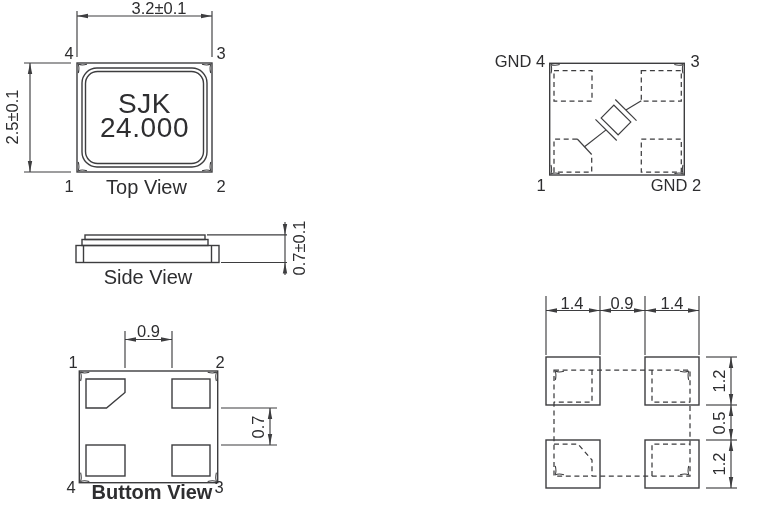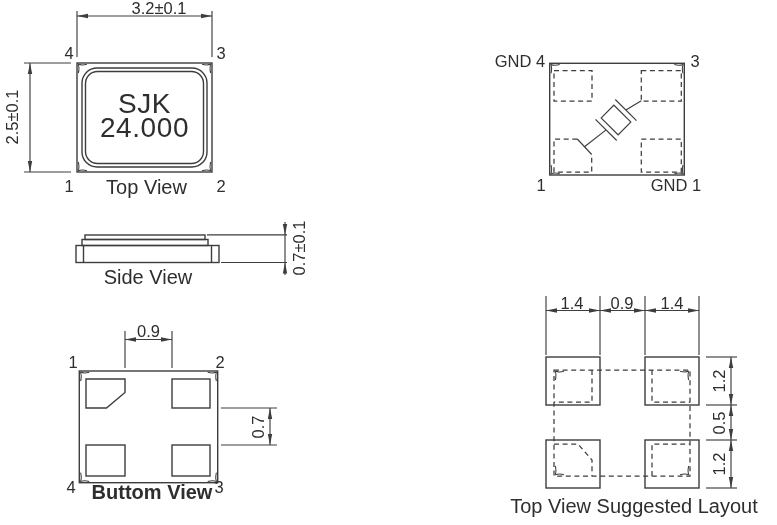--- a/index.html
+++ b/index.html
@@ -161,31 +161,30 @@
 <span class="t mark" style="left:144.5px;top:104px;">SJK</span>
 <span class="t mark" style="left:144.5px;top:128px;">24.000</span>
 <span class="t cap" style="left:146.5px;top:186.5px;">Top View</span>
 
 <span class="t dim rot" style="left:299px;top:247.5px;">0.7±0.1</span>
 <span class="t cap" style="left:148px;top:276.5px;text-align:right;">Side View</span>
 
 <span class="t pin" style="left:520px;top:60.5px;">GND 4</span>
 <span class="t pin" style="left:695px;top:60.5px;">3</span>
 <span class="t pin" style="left:541px;top:185px;">1</span>
-<span class="t pin" style="left:676px;top:184.5px;">GND 1</span>
+<span class="t pin" style="left:676px;top:184.5px;">GND 2</span>
 
 <span class="t dim" style="left:148.5px;top:331px;">0.9</span>
 <span class="t dim rot" style="left:258px;top:426.5px;">0.7</span>
 <span class="t pin" style="left:73px;top:362px;">1</span>
 <span class="t pin" style="left:220px;top:362px;">2</span>
 <span class="t pin" style="left:71px;top:487px;">4</span>
 <span class="t pin" style="left:219px;top:487px;">3</span>
 <span class="t cap" style="left:152px;top:491.5px;font-weight:bold;">Buttom View</span>
 
 <span class="t dim" style="left:572px;top:303px;">1.4</span>
 <span class="t dim" style="left:622px;top:303px;">0.9</span>
 <span class="t dim" style="left:672px;top:303px;">1.4</span>
 <span class="t dim rot" style="left:719px;top:381px;">1.2</span>
 <span class="t dim rot" style="left:719px;top:422.5px;">0.5</span>
 <span class="t dim rot" style="left:719px;top:464px;">1.2</span>
-<span class="t cap" style="left:634px;top:506px;">Top View Suggested Layout</span>
 
 </div>
 
 </body></html>

